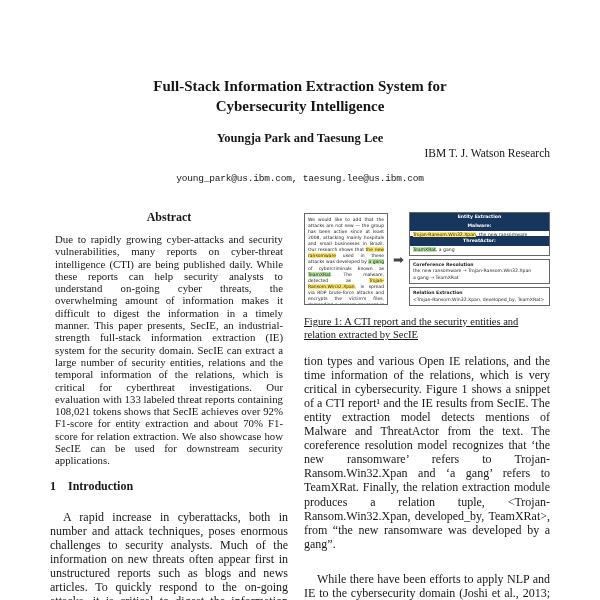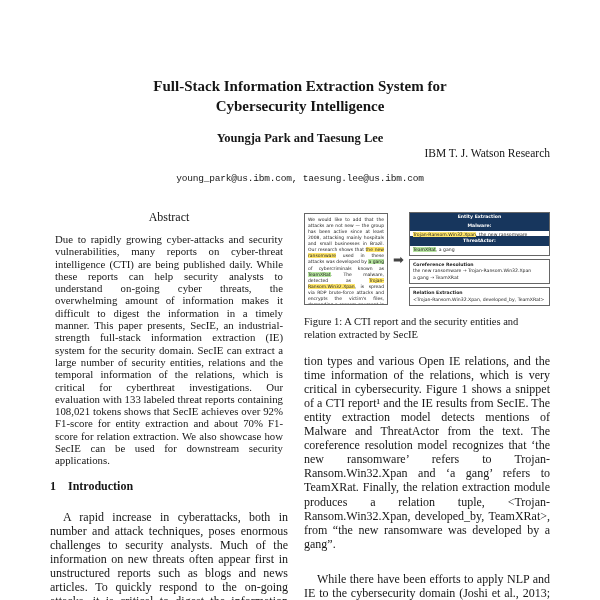--- a/index.html
+++ b/index.html
@@ -12,21 +12,21 @@
 
   .title { text-align: center; font-weight: bold; font-size: 15px; line-height: 1.3; }
   .authors { margin-top: 15px; text-align: center; font-weight: bold; font-size: 12.5px; }
   .affil { text-align: right; font-size: 11.5px; line-height: 1.3; }
   .emails { text-align: center; font-family: "Liberation Mono", monospace; font-size: 9.5px; margin-top: 12px; letter-spacing: -0.2px; }
 
   .cols { display: flex; gap: 16px; margin-top: 26px; }
   .col-left  { width: 238px; flex: none; }
   .col-right { width: 246px; flex: none; }
 
-  .abs-head { text-align: center; font-weight: normal; font-size: 12px; margin-bottom: 8px; }
+  .abs-head { text-align: center; font-weight: bold; font-size: 12px; margin-bottom: 8px; }
   .abs-text { font-size: 10.8px; line-height: 1.14; text-align: justify; padding: 0 5px; font-family: Liberation Serif, serif; }
   .sec-head { font-size: 12px; font-weight: bold; margin-top: 12px; }
   .sec-head .num { margin-right: 12px; }
   .body-par { font-size: 12px; line-height: 1.17; text-align: justify; margin-top: 7px; font-family: Liberation Serif, serif; }
   .indent { text-indent: 13px; margin-top: 16px; }
 
   
   .figure { display: flex; align-items: center; gap: 5px; margin-top: 2px; }
   .report-box {
     width: 84px; height: 92px; flex: none; box-sizing: border-box;
@@ -40,21 +40,21 @@
   .results { flex: 1; display: flex; flex-direction: column; gap: 3px; }
   .res-box {
     border: 0.7px solid #666; padding: 2px 3px;
     font-family: "DejaVu Sans", sans-serif; font-size: 4.6px; line-height: 1.4; color: #222;
   }
   .res-box .hdr { font-weight: bold; }
   .res-box.entity .hdr {
     display: block; background: #17365d; color: #ffffff; text-align: center;
     margin: -2px -3px 1px -3px; padding: 1.5px 0;
   }
-  .fig-caption { font-size: 10.5px; line-height: 1.24; margin-top: 9px; }
+  .fig-caption { font-size: 10.5px; line-height: 1.24; margin-top: 9px; text-decoration: underline; }
 </style>
 </head>
 <body>
 
 <div class="page">
 
   <div class="title">
     <div>Full-Stack Information Extraction System for</div>
     <div>Cybersecurity Intelligence</div>
   </div>

